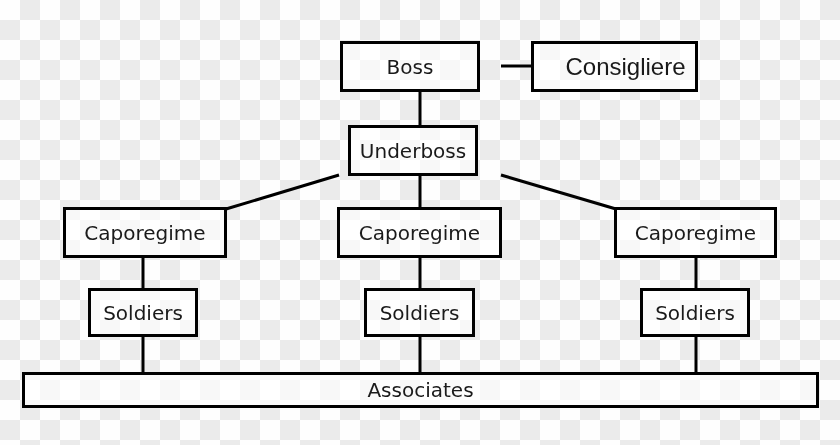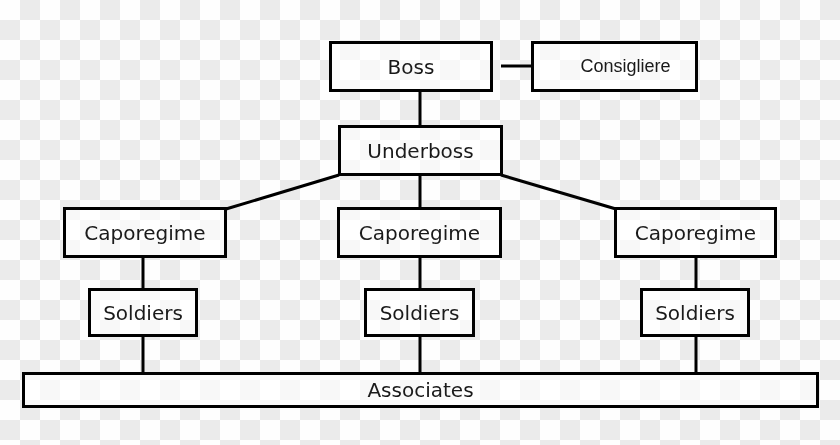--- a/index.html
+++ b/index.html
@@ -41,27 +41,27 @@
     display: flex;
     align-items: center;
     justify-content: center;
     font-family: "DejaVu Sans", sans-serif;
     font-size: 20px;
     color: var(--text, #1a1a1a);
     white-space: nowrap;
   }
   .node--consigliere {
     font-family: "Liberation Sans", sans-serif;
-    font-size: 18px;
+    font-size: 24px;
     padding-left: 22px;
   }
   
-  .pos-boss        { left: 329px; top: 41px;  width: 164px; height: 51px; }
+  .pos-boss        { left: 340px; top: 41px;  width: 140px; height: 51px; }
   .pos-consigliere { left: 531px; top: 41px;  width: 167px; height: 51px; }
-  .pos-underboss   { left: 338px; top: 125px; width: 165px; height: 51px; }
+  .pos-underboss   { left: 348px; top: 125px; width: 130px; height: 51px; }
   .pos-cap-left    { left: 63px;  top: 207px; width: 164px; height: 51px; }
   .pos-cap-mid     { left: 337px; top: 207px; width: 165px; height: 51px; }
   .pos-cap-right   { left: 614px; top: 207px; width: 163px; height: 51px; }
   .pos-sol-left    { left: 88px;  top: 288px; width: 110px; height: 49px; }
   .pos-sol-mid     { left: 364px; top: 288px; width: 111px; height: 49px; }
   .pos-sol-right   { left: 640px; top: 288px; width: 110px; height: 49px; }
   .pos-associates  { left: 22px;  top: 372px; width: 797px; height: 36px; }
 </style>
 </head>
 <body>

